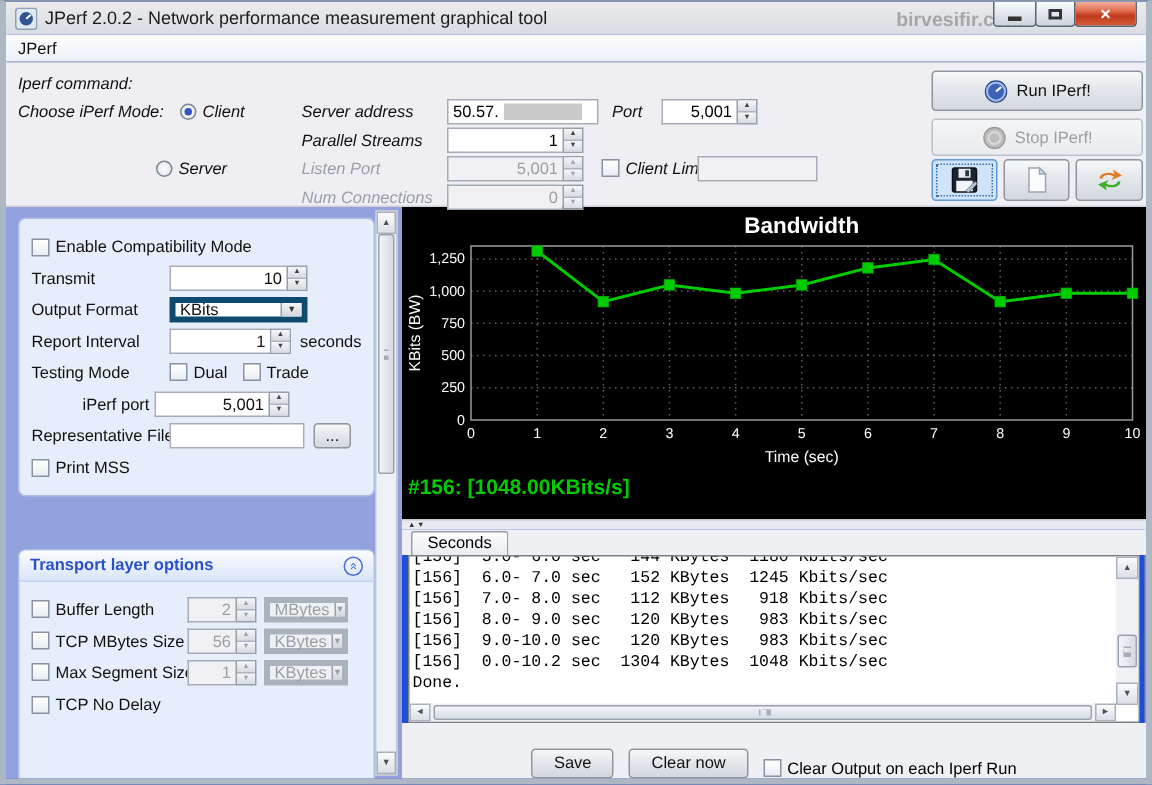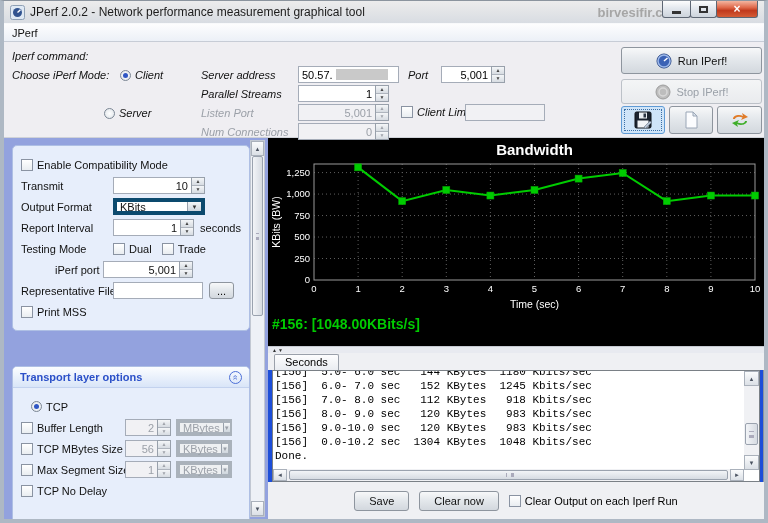--- a/index.html
+++ b/index.html
@@ -92,21 +92,21 @@
   .out-text{position:absolute;left:2px;top:0;right:16px;bottom:12px;overflow:hidden;}
   .out-lines{margin-top:-6px;font-family:"Liberation Mono","DejaVu Sans Mono",monospace;font-size:11px;line-height:14px;white-space:pre;color:#000;}
   .out-v{right:0;top:0;bottom:11px;border:none;background:#f0f1f4;}
   .out-v .sb-thumb{height:22px;}
   .hscroll{position:absolute;left:0;right:15px;bottom:0;height:12px;background:#f0f1f4;display:flex;}
   .hs-arrow{width:14px;flex:none;background:linear-gradient(#fafbfc,#dbe0e6);border:1px solid #aab1bb;
             display:flex;align-items:center;justify-content:center;font-size:6px;color:#4a5260;}
   .hs-thumb{flex:1;margin:1px 2px;background:linear-gradient(#f2f4f7,#d6dbe2);border:1px solid #9aa2ae;border-radius:2px;position:relative;}
   .hs-grip{position:absolute;top:2px;bottom:2px;left:50%;width:6px;margin-left:-3px;
            border-left:1px solid #aab;border-right:1px solid #aab;box-shadow:2px 0 0 #aab;}
-  .bottombar{height:37px;display:flex;align-items:center;justify-content:center;gap:10px;font-size:11px;background:#eff0f3;}
+  .bottombar{height:37px;display:flex;align-items:flex-end;justify-content:center;gap:10px;font-size:11px;background:#eff0f3;}
   .bottombar .btn{height:20px;padding:0 14px;}
   
   .icn{display:inline-block;flex:none;}
 </style>
 </head>
 <body>
 
 <div class="win">
 
   <div class="titlebar">
@@ -283,24 +283,20 @@
             </div>
         </div>
       </div>
 
       <div class="panel" style="top:228px;height:200px">
         <div class="panel-hd">
           <span class="ttl">Transport layer options</span>
           <span class="collapse"><span>»</span></span>
         </div>
         <div class="panel-bd">
-          <div class="prow" style="padding-left:10px">
-              <span class="rb sel"></span>
-              <span>TCP</span>
-            </div>
           <div class="prow">
             <span style="width:104px;flex:none"><span class="cb"></span><span>Buffer Length</span></span>
             <div class="spinner sspin dis" style="width:46px">
               <span class="spin-val">2</span>
               <span class="spin-btns">
                   <span>▲</span>
                   <span>▼</span>
                 </span>
             </div>
             <div class="combo dis" style="width:56px;margin-left:5px">

